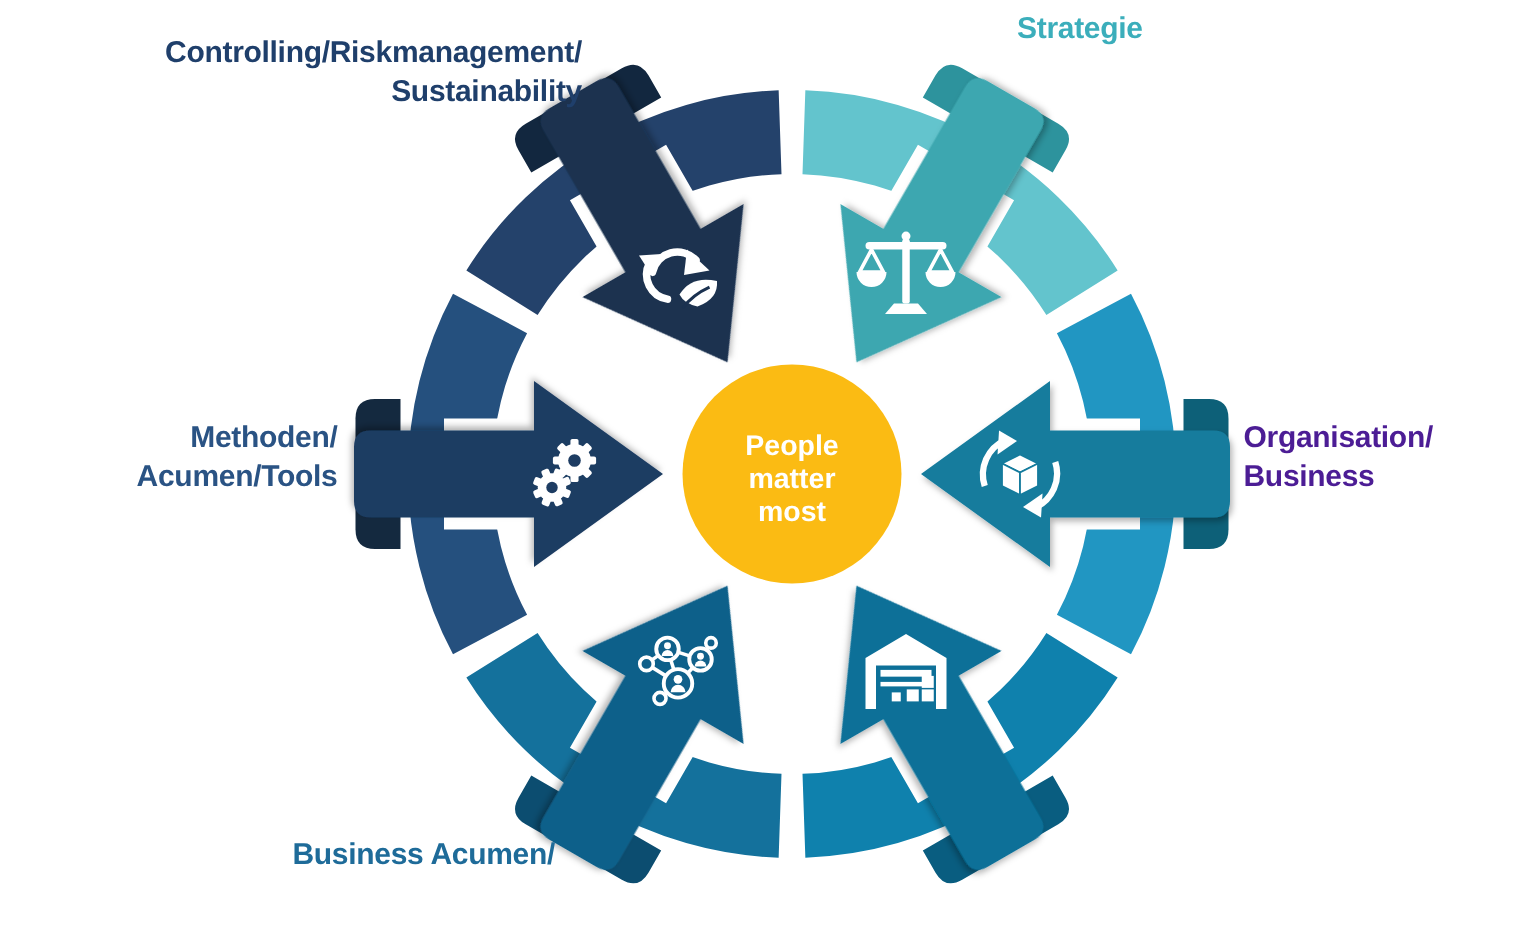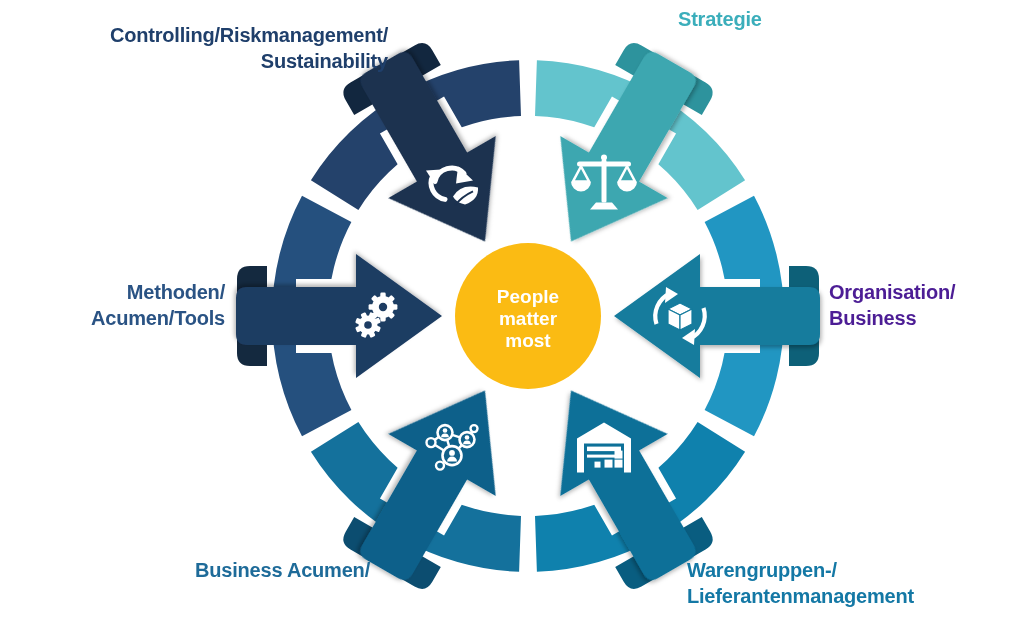--- a/index.html
+++ b/index.html
@@ -178,24 +178,20 @@
         <text class="center-text" x="528" y="347" text-anchor="middle" fill="#FFFFFF">most</text>
       </svg></div>
   <div id="labels">
       <div class="seg-label" style="color: rgb(59, 174, 187); top: 6px; text-align: left; left: 678px;">
         <div>Strategie</div>
       </div>
       <div class="seg-label" style="color: #4c1d95; top: 279px; text-align: left; left: 829px;">
         <div>Organisation/</div>
         <div>Business</div>
       </div>
-      <div class="seg-label" style="color: rgb(20, 120, 165); top: 557px; text-align: left; left: 687px;">
-        <div>Warengruppen-/</div>
-        <div>Lieferantenmanagement</div>
-      </div>
       <div class="seg-label" style="color: rgb(30, 107, 153); top: 557px; text-align: right; right: 654px;">
         <div>Business Acumen/</div>
       </div>
       <div class="seg-label" style="color: rgb(42, 83, 132); top: 279px; text-align: right; right: 799px;">
         <div>Methoden/</div>
         <div>Acumen/Tools</div>
       </div>
       <div class="seg-label" style="color: rgb(31, 63, 107); top: 22px; text-align: right; right: 636px;">
         <div>Controlling/Riskmanagement/</div>
         <div>Sustainability</div>

